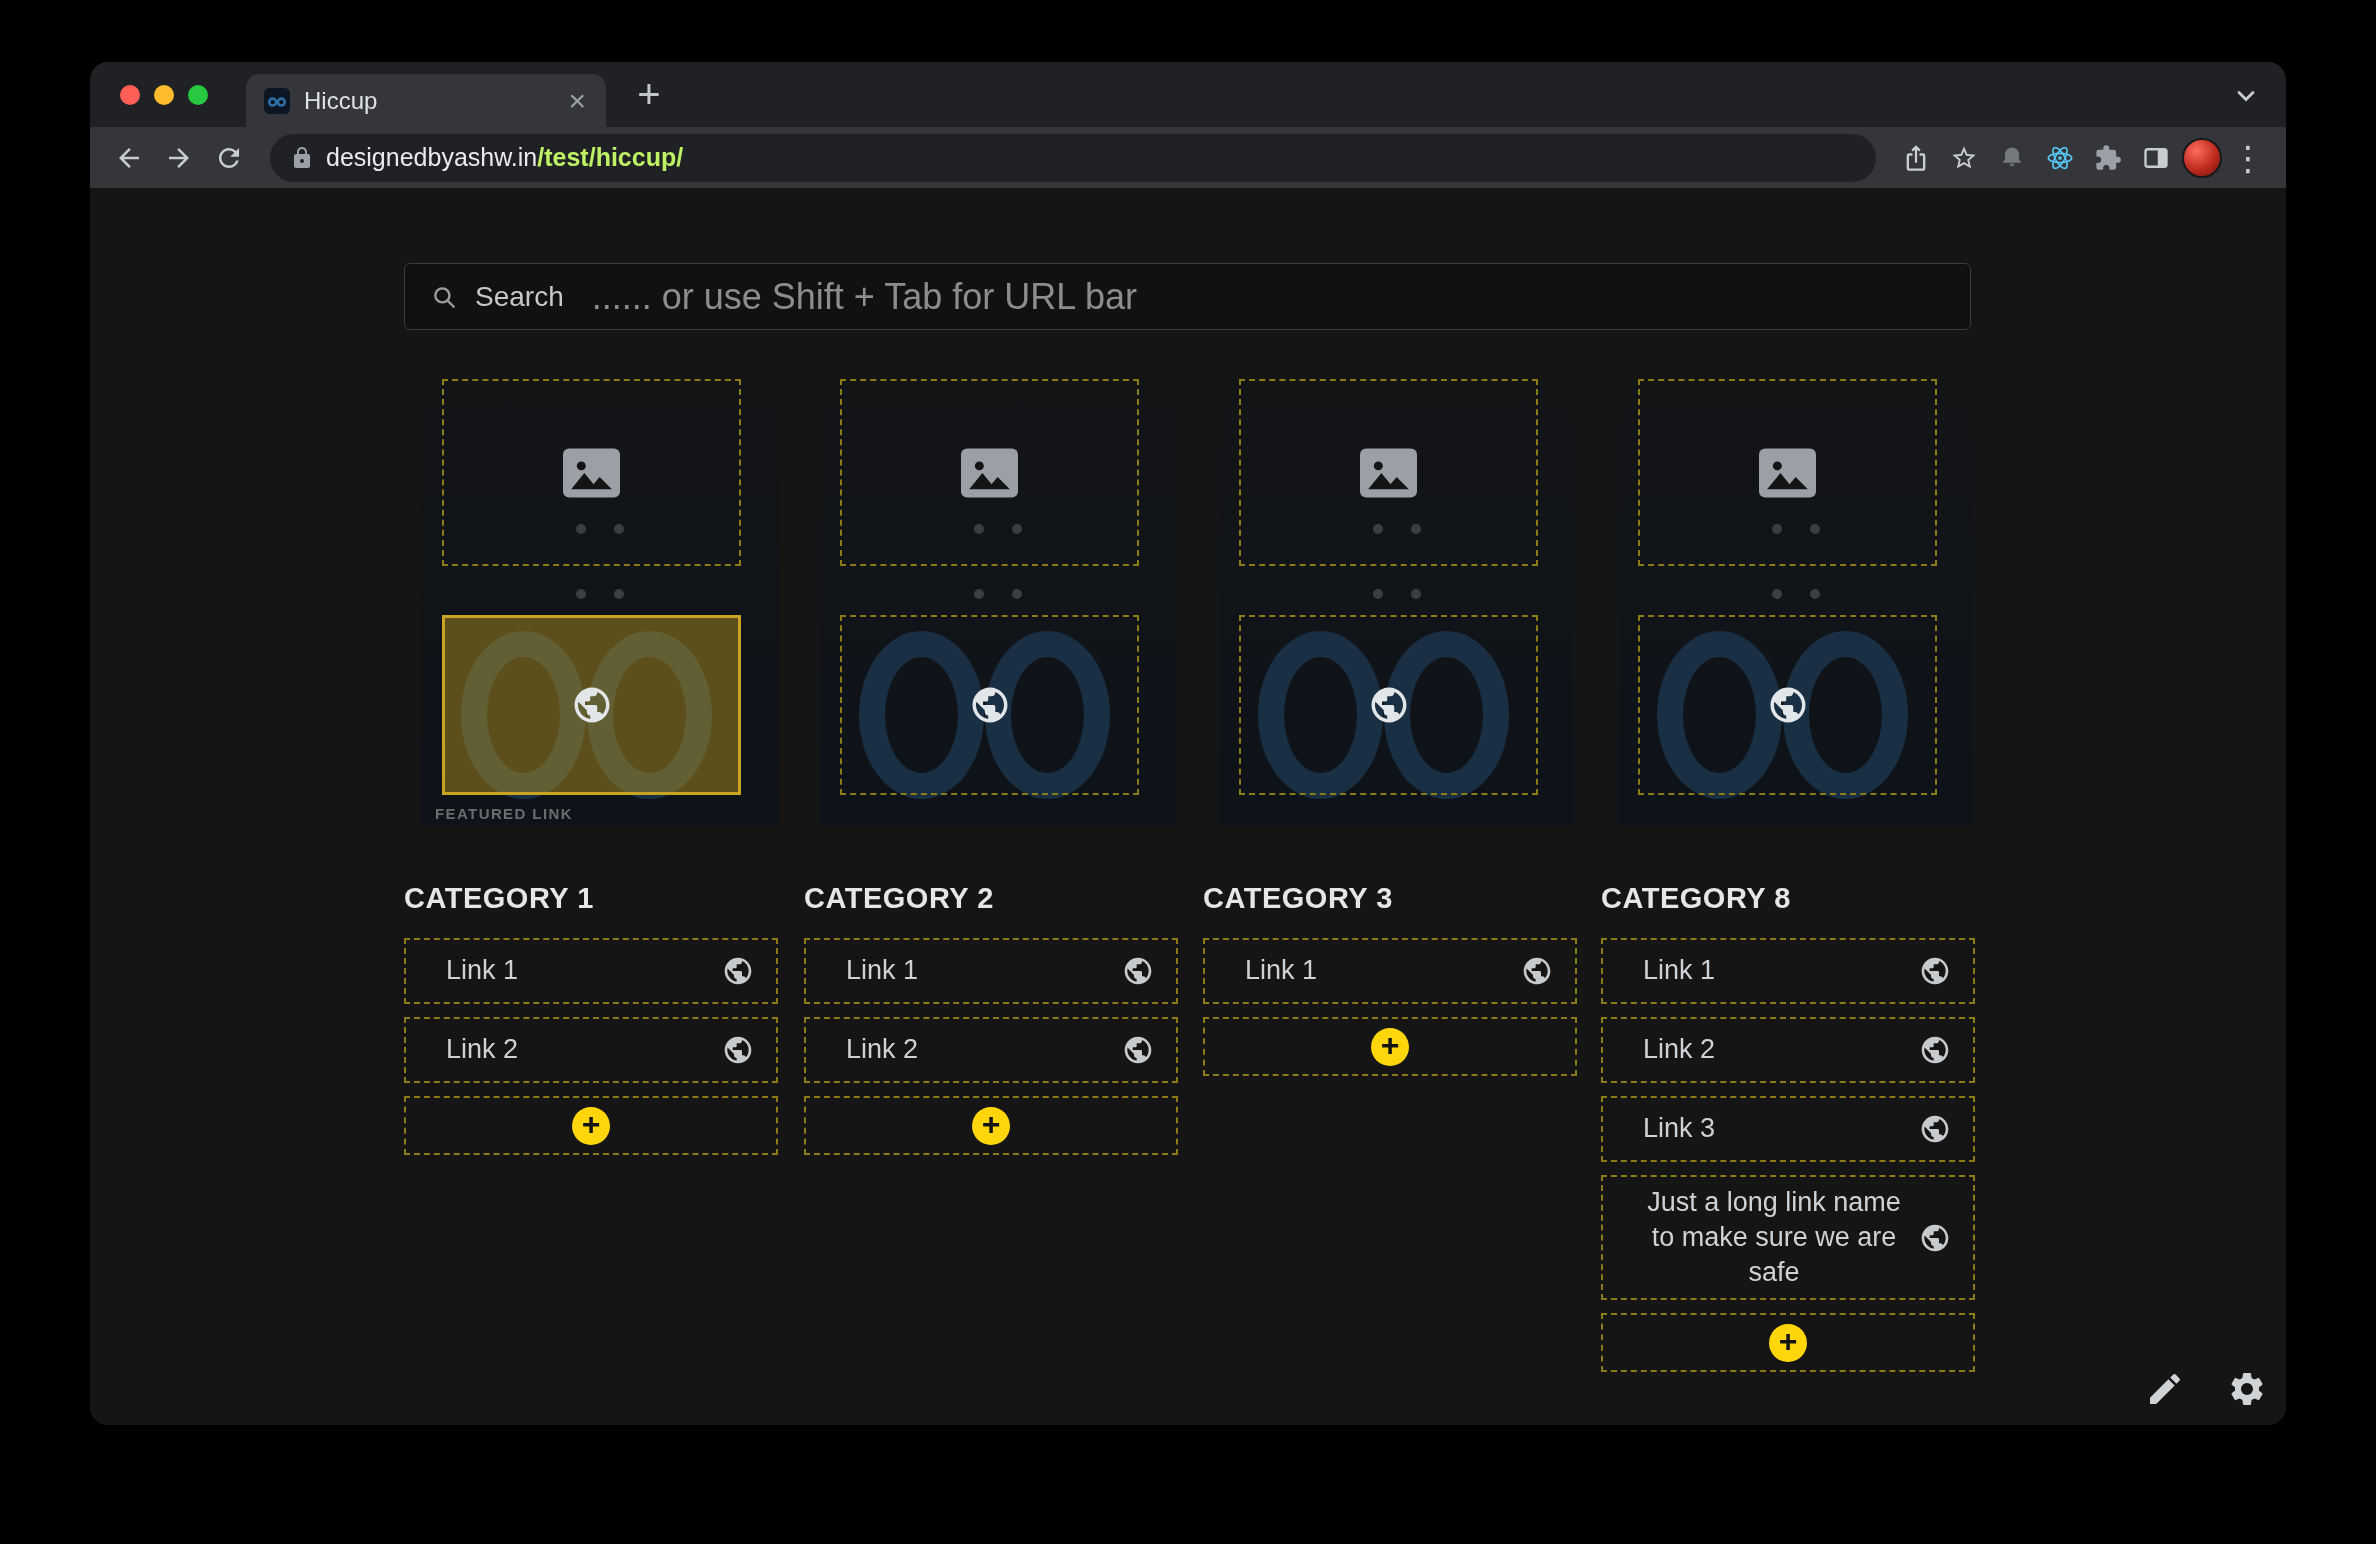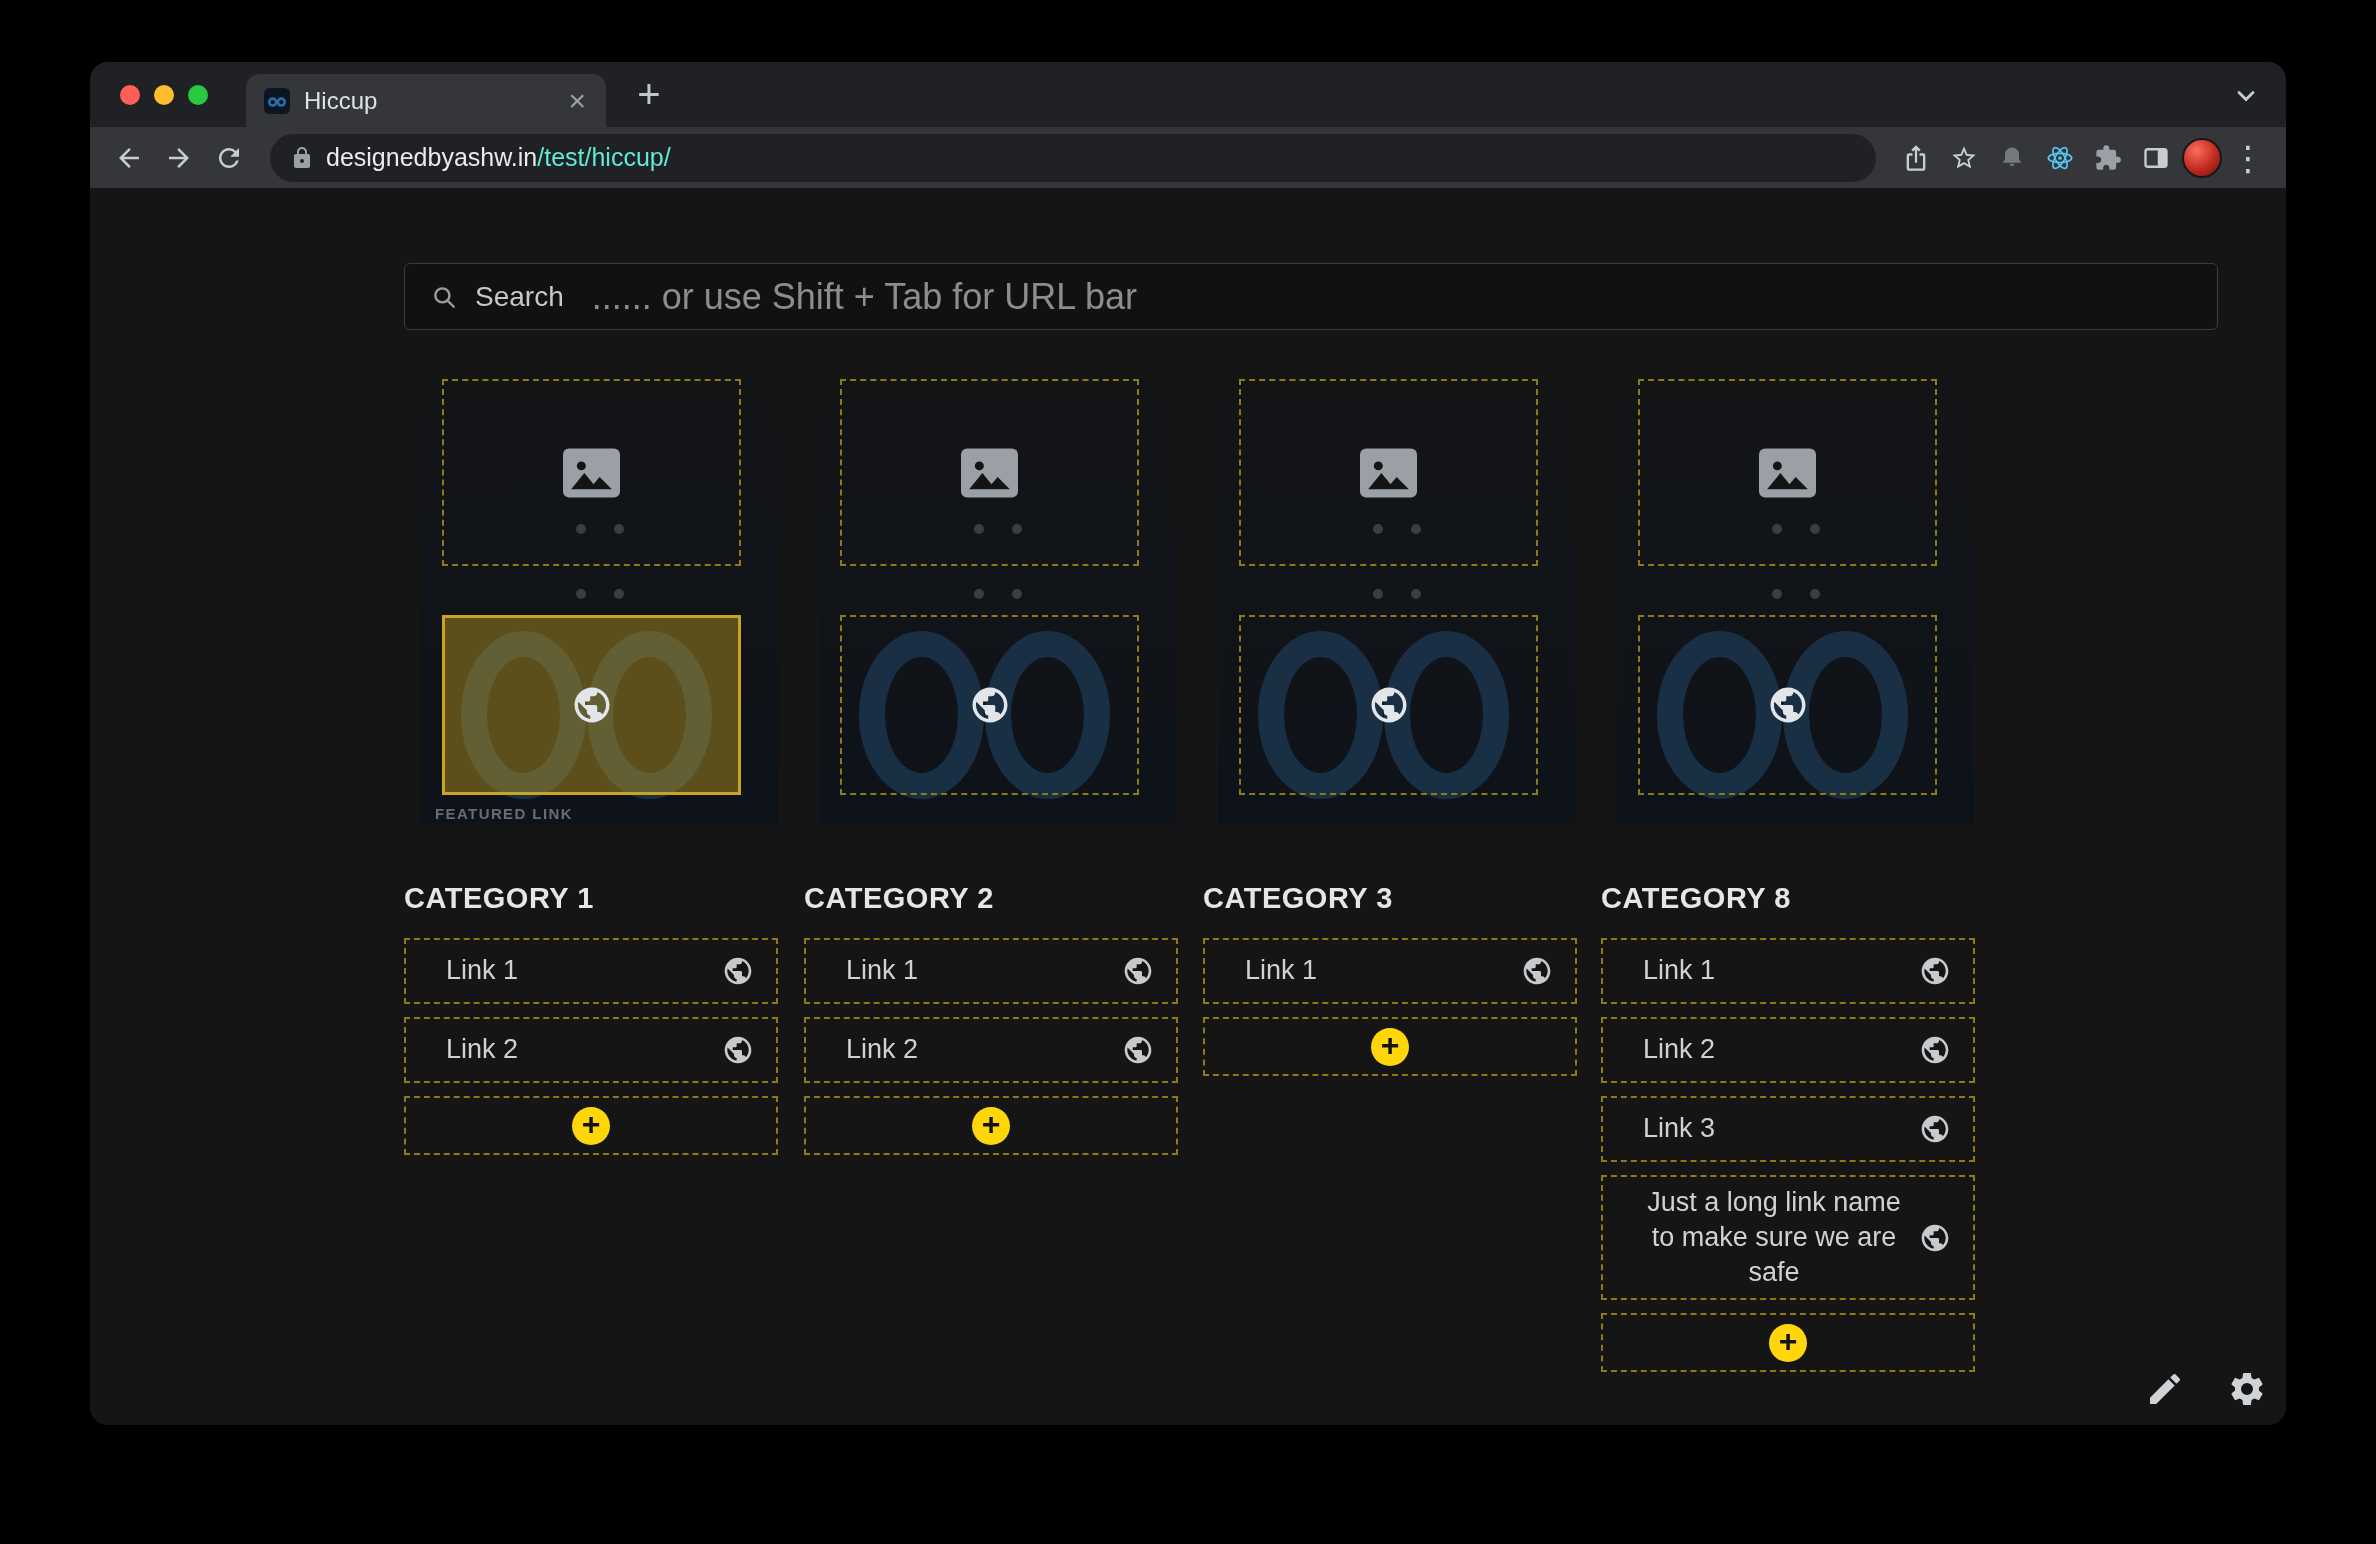--- a/index.html
+++ b/index.html
@@ -27,32 +27,32 @@
   
   .toolbar { position:absolute; top:65px; left:0; right:0; height:61px; background:#35363a;
              display:flex; align-items:center; padding:0 16px; gap:4px; }
   .navbtn { width:46px; height:46px; display:flex; align-items:center; justify-content:center; flex:0 0 auto; }
   .navbtn svg { width:30px; height:30px; }
   .omnibox { flex:1; height:48px; background:#202124; border-radius:26px; display:flex;
              align-items:center; padding:0 20px; gap:12px; margin:0 14px; min-width:0; }
   .omnibox svg { width:24px; height:24px; flex:0 0 auto; }
   .url { font-size:25px; white-space:nowrap; overflow:hidden; }
   .url .domain { color:#e8eaed; }
-  .url .path { color:#5eead4; }
+  .url .path { color:#bef264;font-weight:bold; }
   .tbicon { width:44px; height:44px; display:flex; align-items:center; justify-content:center; flex:0 0 auto; }
   .tbicon svg { width:28px; height:28px; }
   .avatar { width:40px; height:40px; border-radius:50%; flex:0 0 auto;
             background:radial-gradient(circle at 35% 30%, #ff6b5e 0%, #c02b20 55%, #6f110b 100%);
             border:2px solid #17181a; }
   .menu-dots { font-size:34px; color:#c9cdd1; line-height:1; }
 
   
   .content { position:absolute; top:127px; left:0; right:0; bottom:0; background:#151516; }
 
-  .searchbar { position:absolute; left:314px; top:74px; width:1814px; height:67px;
+  .searchbar { position:absolute; left:314px; top:74px; width:1567px; height:67px;
                border:1px solid #3c3c3c; border-radius:6px; background:#111112;
                display:flex; align-items:center; padding:8px 26px; gap:18px; }
   .searchbar svg { width:26px; height:26px; flex:0 0 auto; }
   .search-label { font-size:28px; color:#c6c8ca; }
   .search-hint  { font-size:36px; color:#8b8d8f; margin-left:10px; }
 
   
   .fcol { position:absolute; top:190px; width:357px; height:446px; overflow:hidden;
           background:linear-gradient(180deg,#131416 0%,#101419 60%,#0e1319 100%); }
   .f1 { left:331px; } .f2 { left:729px; } .f3 { left:1128px; } .f4 { left:1527px; }

